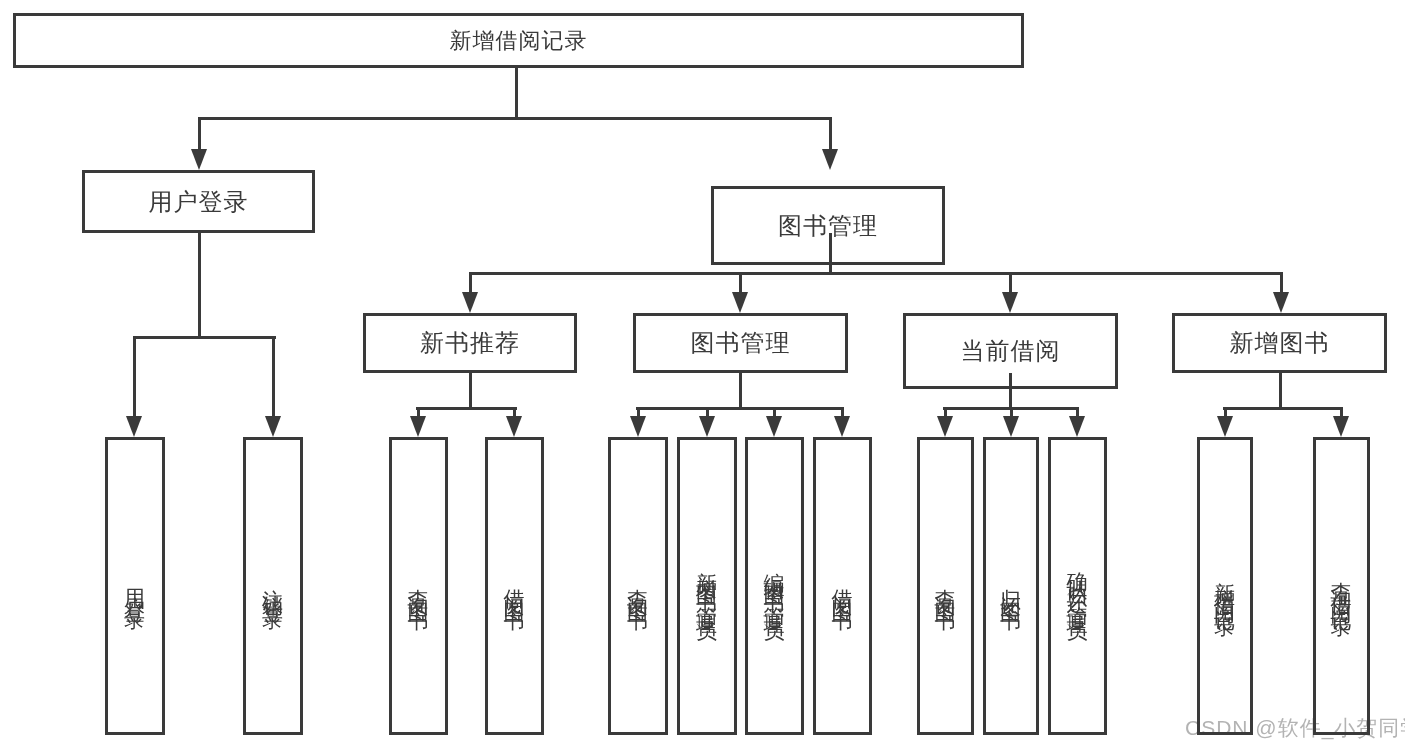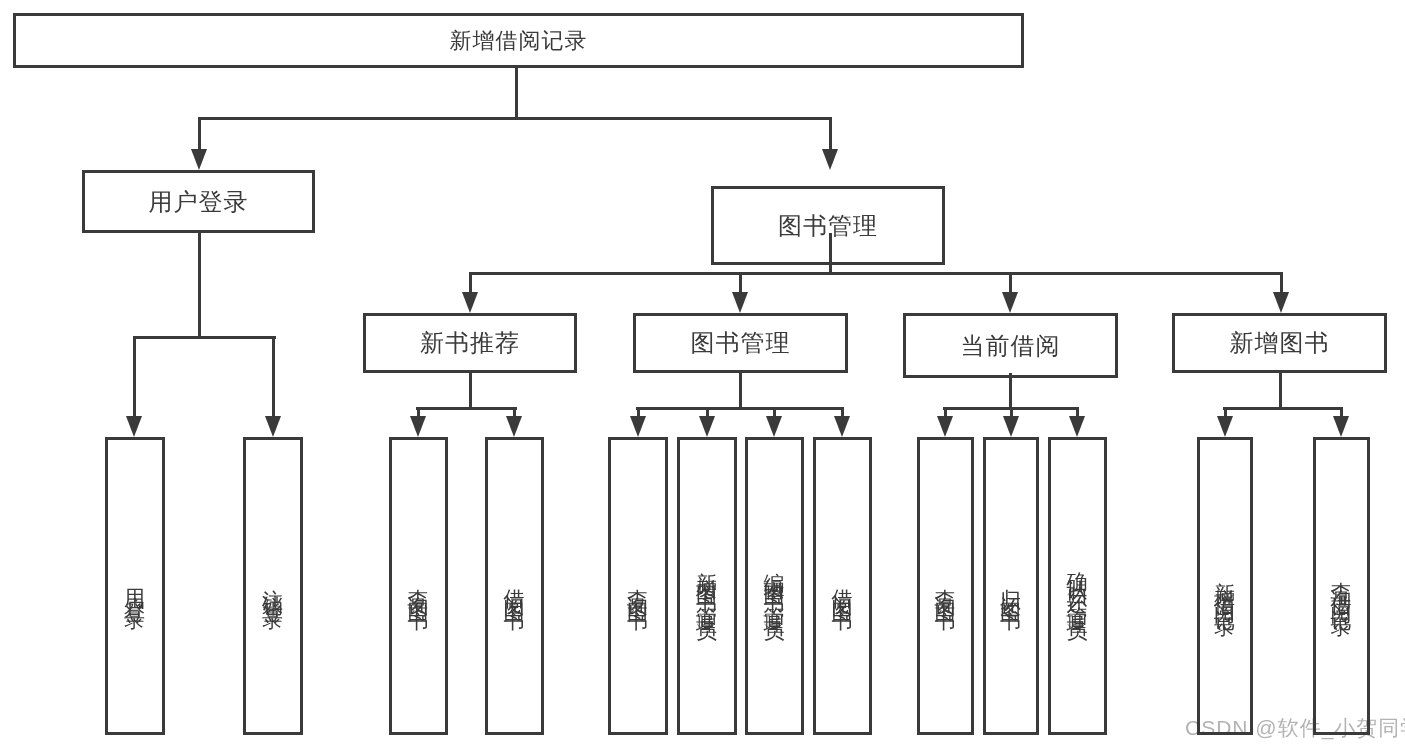--- a/index.html
+++ b/index.html
@@ -118,21 +118,21 @@
   <div class="node lvl2" style="left:711px;top:186px;width:234px;height:79px;">
     <span class="lbl">图书管理</span>
   </div>
 
   <div class="node lvl3" style="left:363px;top:313px;width:214px;height:60px;">
     <span class="lbl">新书推荐</span>
   </div>
   <div class="node lvl3" style="left:633px;top:313px;width:215px;height:60px;">
     <span class="lbl">图书管理</span>
   </div>
-  <div class="node lvl3" style="left:903px;top:313px;width:215px;height:65px;">
+  <div class="node lvl3" style="left:903px;top:313px;width:215px;height:76px;">
     <span class="lbl">当前借阅</span>
   </div>
   <div class="node lvl3" style="left:1172px;top:313px;width:215px;height:60px;">
     <span class="lbl">新增图书</span>
   </div>
 
   <div class="node leaf" style="left:105px;top:437px;width:60px;height:298px;">
     <span class="lbl">用户登录</span>
   </div>
   <div class="node leaf" style="left:243px;top:437px;width:60px;height:298px;">

